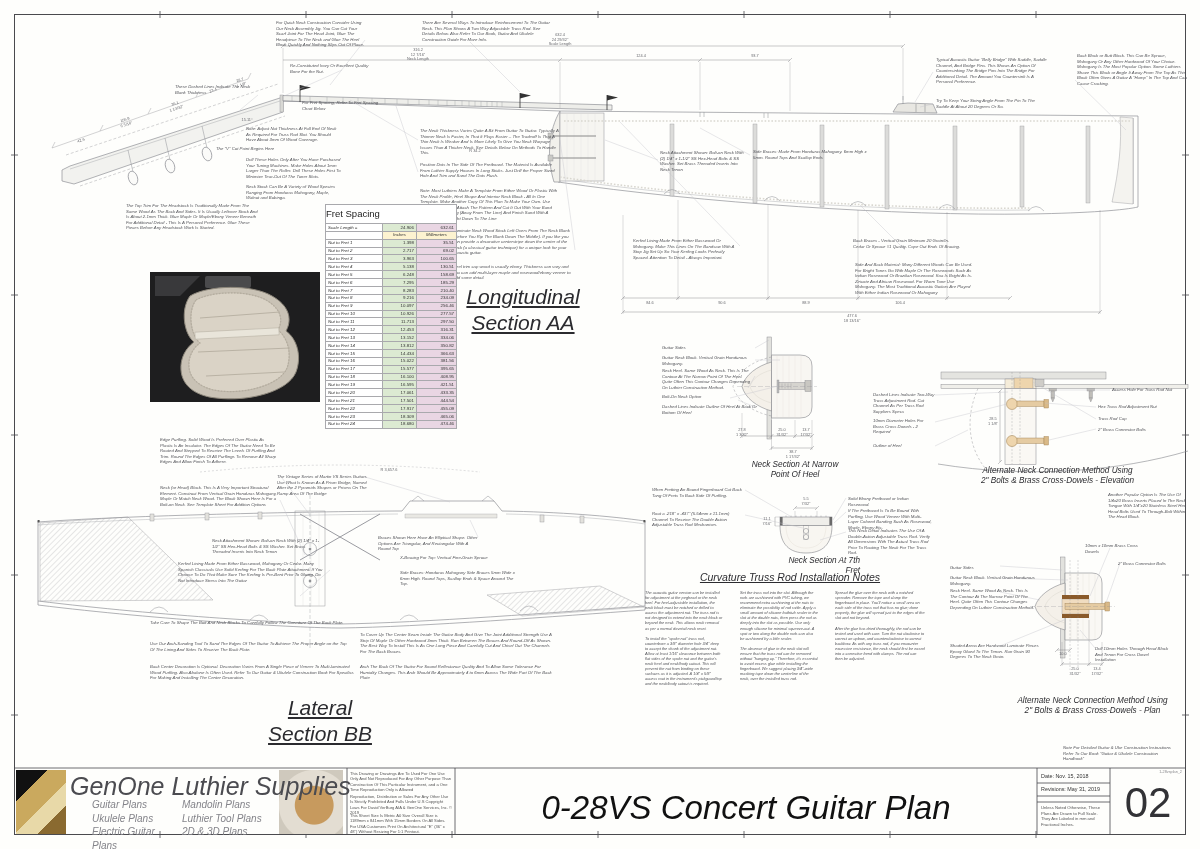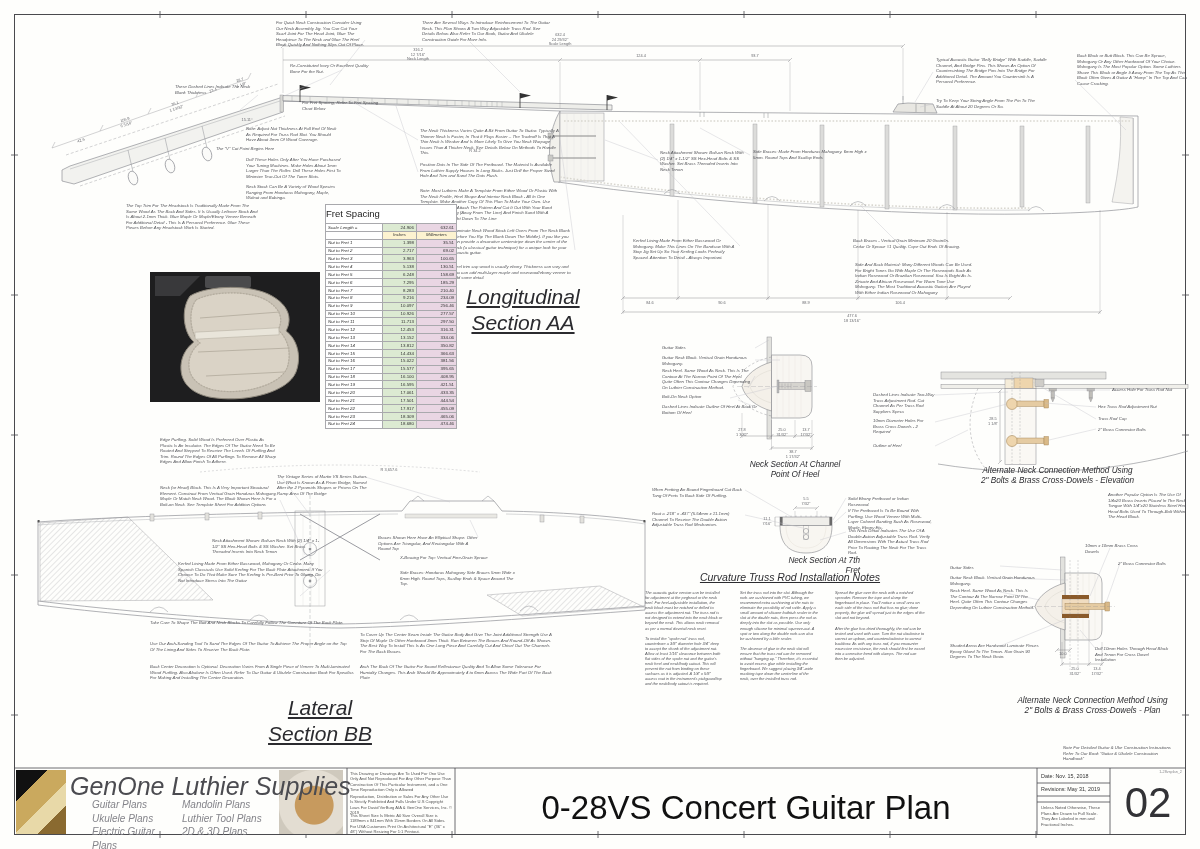--- a/index.html
+++ b/index.html
@@ -29,21 +29,21 @@
   .fret td.lab{font-style:italic;}
   .fret .in{background:#dcead2;}
   .fret .mm{background:#e9d6e3;}
   .fret .hd{background:#fdf3d0;text-align:center;font-style:italic;}
   
   .tb-text{position:absolute;z-index:6;}
   .brand{font-style:italic;font-size:25px;color:#4b4b50;}
   .plans{font-style:italic;font-size:10px;line-height:1.35;color:#84848a;white-space:pre-line;}
   .legal{position:absolute;font-size:4.1px;line-height:1.3;color:#555;width:102px;z-index:6;}
   .supply{font-style:italic;font-size:14px;color:#222;text-align:center;}
-  .plan-title{font-size:33px;color:#111;text-align:center;}
+  .plan-title{font-style:italic;font-size:33px;color:#111;text-align:center;}
   .tb-small{font-size:5.4px;color:#333;}
   .tb-note{font-size:4.2px;line-height:1.35;color:#555;}
   .page-num{font-size:42px;color:#323236;text-align:center;font-weight:200;}
   .file-code{font-size:3.8px;color:#8a8a8e;text-align:right;}
   .photo-left{position:absolute;left:16px;top:770px;width:50px;height:64px;z-index:6;
       background:linear-gradient(135deg,#111 0 28%,#caa95e 28% 55%,#e8d9a8 55% 75%,#8a6a30 75%);}
   .photo-right{position:absolute;left:279px;top:770px;width:64px;height:64px;z-index:6;
       background:radial-gradient(ellipse at 55% 55%,#c79a5e 0 38%,#e3ddd2 40% 70%,#cfc9bd 72%);}
 </style>
 </head>
@@ -278,21 +278,21 @@
       <path d="M745,490 L790,516 M745,515 L803,528 M846,498 L833,520 M846,512 L834,523 M846,532 L820,540"></path>
       <path d="M935,395 L1008,392 M935,422 L1007,404 M935,446 L968,430 M1110,390 L1056,390 M1096,407 L1045,403 M1096,419 L1033,382 M1096,429 L1049,440"></path>
       <path d="M1000,566 L1062,570 M1000,578 L1068,580 M1000,592 L1040,600 M1000,646 L1064,620 M1095,648 L1080,630 M1110,548 L1090,596 M1120,563 L1106,603"></path>
     </g>
   </svg>
 
   <div class="sec-title-lg" style="left:428px;top:284px;width:190px;">Longitudinal
 Section AA</div>
   <div class="sec-title-lg" style="left:230px;top:695px;width:180px;">Lateral
 Section BB</div>
-  <div class="sec-title-sm" style="left:725px;top:460px;width:140px;">Neck Section At Channel
+  <div class="sec-title-sm" style="left:725px;top:460px;width:140px;">Neck Section At Narrow
 Point Of Heel</div>
   <div class="sec-title-sm" style="left:755px;top:556px;width:105px;text-align:right;">Neck Section At 7th
 Fret</div>
   <div class="sec-title-md" style="left:655px;top:571px;width:270px;">Curvature Truss Rod Installation Notes</div>
   <div class="sec-title-sm" style="left:950px;top:466px;width:215px;">Alternate Neck Connection Method Using
 2" Bolts &amp; Brass Cross-Dowels - Elevation</div>
   <div class="sec-title-sm" style="left:1000px;top:696px;width:185px;">Alternate Neck Connection Method Using
 2" Bolts &amp; Brass Cross-Dowels - Plan</div>
 
   <table class="fret">

